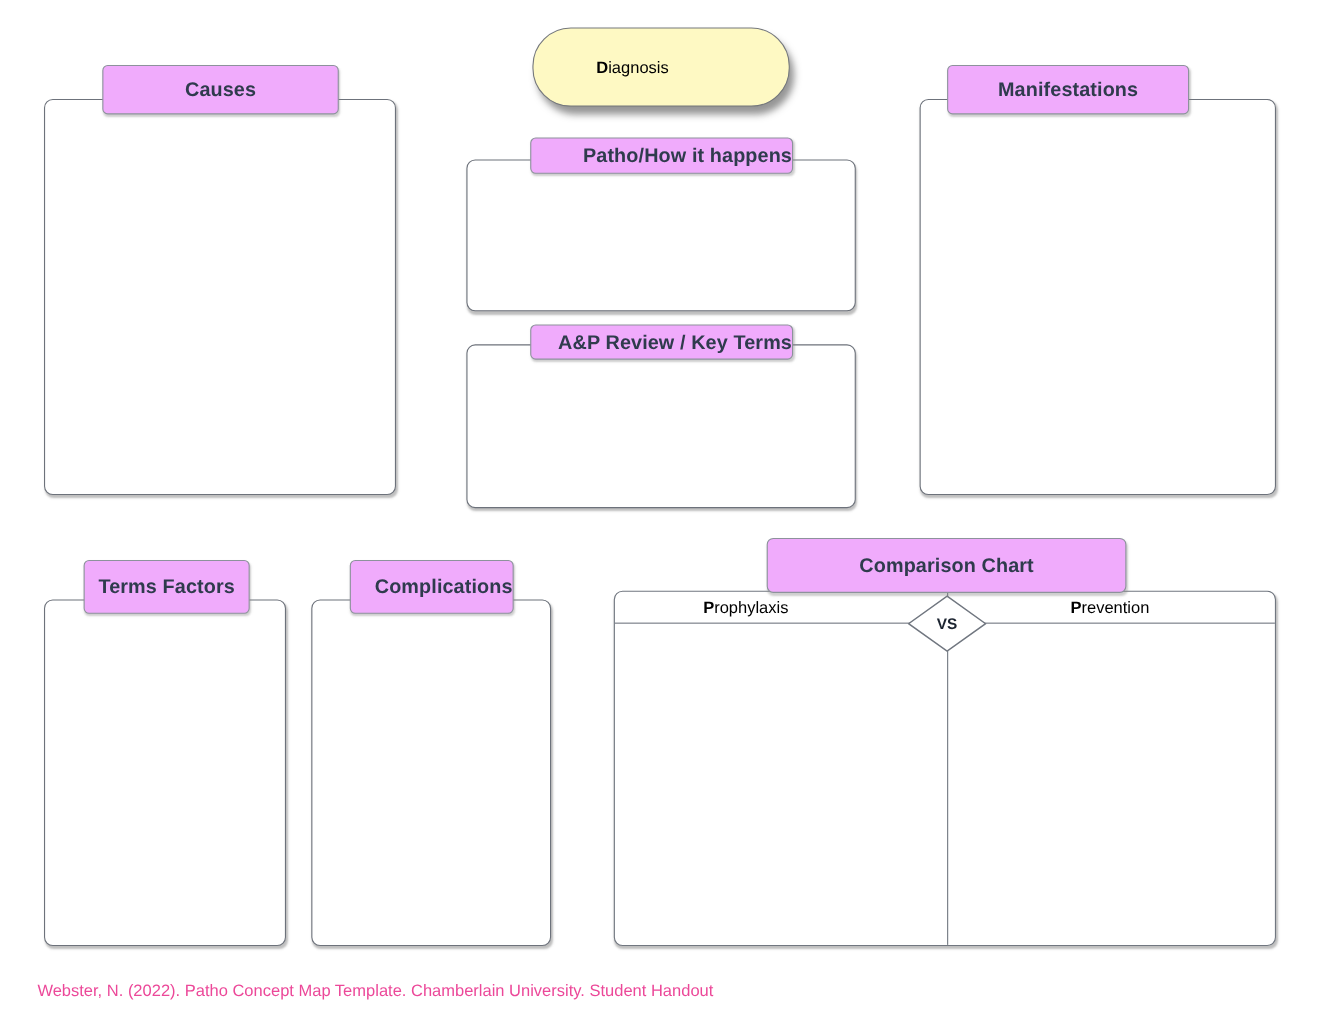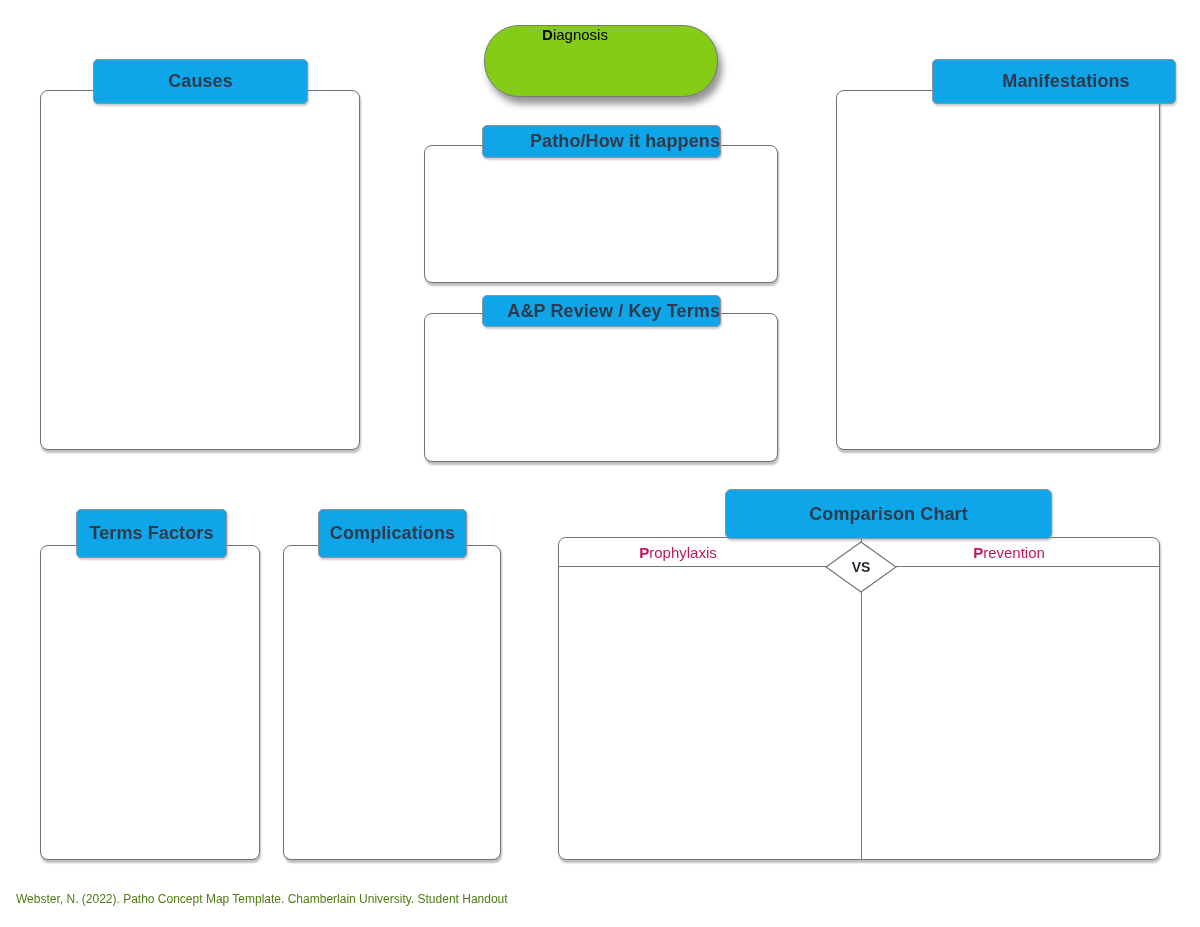--- a/index.html
+++ b/index.html
@@ -12,43 +12,43 @@
     background: #ffffff;
     border: 1.5px solid #6d727b;
     border-radius: 8px;
     box-shadow: 1px 2.5px 2px rgba(110,110,110,0.45);
     z-index: 1;
   }
 
   
   .labelbox {
     position: absolute;
-    background: #0ea5e9;
+    background: #f0abfc;
     border: 1.5px solid #8d929c;
     border-radius: 5px;
     box-shadow: 1px 2px 2px rgba(130,130,130,0.4);
     z-index: 3;
     display: flex;
     align-items: center;
     justify-content: center;
     font-weight: bold;
     font-size: 18px;
     color: #2f3b4d;
     letter-spacing: 0.1px;
   }
 
   
   .stadium {
     position: absolute;
     left: 484px; top: 25px; width: 232px; height: 70px;
-    background: #84cc16;
+    background: #fef9c3;
     border: 1.4px solid #75787c;
     border-radius: 35px;
     box-shadow: 4px 7px 7px rgba(45,45,45,0.5);
-    display: flex; justify-content: center;
+    display: flex; align-items: center; justify-content: center;
     font-size: 15px; color: #000000;
     z-index: 2;
   }
   .stadium .nudge { transform: translateX(-26px); }
 
   
   .cmp-table {
     position: absolute;
     left: 558px; top: 537px; width: 600px; height: 321px;
     background: #ffffff;
@@ -58,86 +58,86 @@
     z-index: 1;
   }
   .cmp-header {
     position: absolute; left: 0; top: 0; width: 100%; height: 28px;
     border-bottom: 1.3px solid #717780;
     display: flex;
   }
   .cmp-cell {
     flex: 1 1 50%;
     display: flex; align-items: center; justify-content: center;
-    font-size: 15px; color: #be185d;
+    font-size: 15px; color: #000000;
   }
   .cmp-cell.left span { transform: translateX(-31px); }
   .cmp-divider {
     position: absolute; left: calc(50% + 2px); top: 0; bottom: 0; width: 1.3px;
     background: #717780;
   }
   .cmp-body { position: absolute; left: 0; top: 29px; right: 0; bottom: 0; display: flex; }
   .cmp-body .fill-cell { flex: 1 1 50%; }
   .vs-diamond {
     position: absolute; left: calc(50% + 2px); top: 3px;
     transform: translateX(-50%);
     z-index: 4;
   }
   .vs-diamond text {
     font-family: "Liberation Sans", sans-serif;
     font-size: 14px; font-weight: bold; fill: #1c2430;
   }
 
   .footer {
-    position: absolute; left: 16px; top: 892px;
-    font-size: 12px; color: #4d7c0f;
+    position: absolute; left: 34px; top: 892px;
+    font-size: 15px; color: #ec4899;
   }
 
   b { font-weight: bold; }
 </style>
 </head>
 <body>
 
 <div class="canvas">
 
   <div class="stadium">
     <span class="nudge"><b>D</b>iagnosis</span>
   </div>
 
   <div class="bigbox" style="left:40px; top:90px; width:318px; height:358px;"></div>
   <div class="labelbox" style="left:93px; top:59px; width:213px; height:43px;">
     <span>Causes</span>
   </div>
 
   <div class="bigbox" style="left:836px; top:90px; width:322px; height:358px;"></div>
-  <div class="labelbox" style="left:932px; top:59px; width:218px; height:43px;padding-left:24px;">
+  <div class="labelbox" style="left:861px; top:59px; width:218px; height:43px;">
     <span>Manifestations</span>
   </div>
 
   <div class="bigbox" style="left:424px; top:145px; width:352px; height:136px;"></div>
   <div class="labelbox" style="left:482px; top:125px; width:237px; height:31px;justify-content:flex-end;">
     <span>Patho/How it happens</span>
   </div>
 
   <div class="bigbox" style="left:424px; top:313px; width:352px; height:147px;"></div>
   <div class="labelbox" style="left:482px; top:295px; width:237px; height:30px;justify-content:flex-end;">
     <span>A&amp;P Review / Key Terms</span>
   </div>
 
   <div class="bigbox" style="left:40px; top:545px; width:218px; height:313px;"></div>
   <div class="labelbox" style="left:76px; top:509px; width:149px; height:47px;">
     <span>Terms Factors</span>
   </div>
 
   <div class="bigbox" style="left:283px; top:545px; width:216px; height:313px;"></div>
-  <div class="labelbox" style="left:318px; top:509px; width:147px; height:47px;">
+  <div class="labelbox" style="left:318px; top:509px; width:147px; height:47px;justify-content:flex-end;">
     <span>Complications</span>
   </div>
 
-  <div class="labelbox" style="left:697px; top:489px; width:325px; height:48px; border-radius:6px;margin-left:28px;">
+  <div class="labelbox" style="left:697px; top:489px; width:325px; height:48px; border-radius:6px;">
     <span>Comparison Chart</span>
   </div>
 
   <div class="cmp-table">
     <div class="cmp-header">
       <div class="cmp-cell left">
         <span><b>P</b>rophylaxis</span>
       </div>
       <div class="cmp-cell right">
         <span><b>P</b>revention</span>

